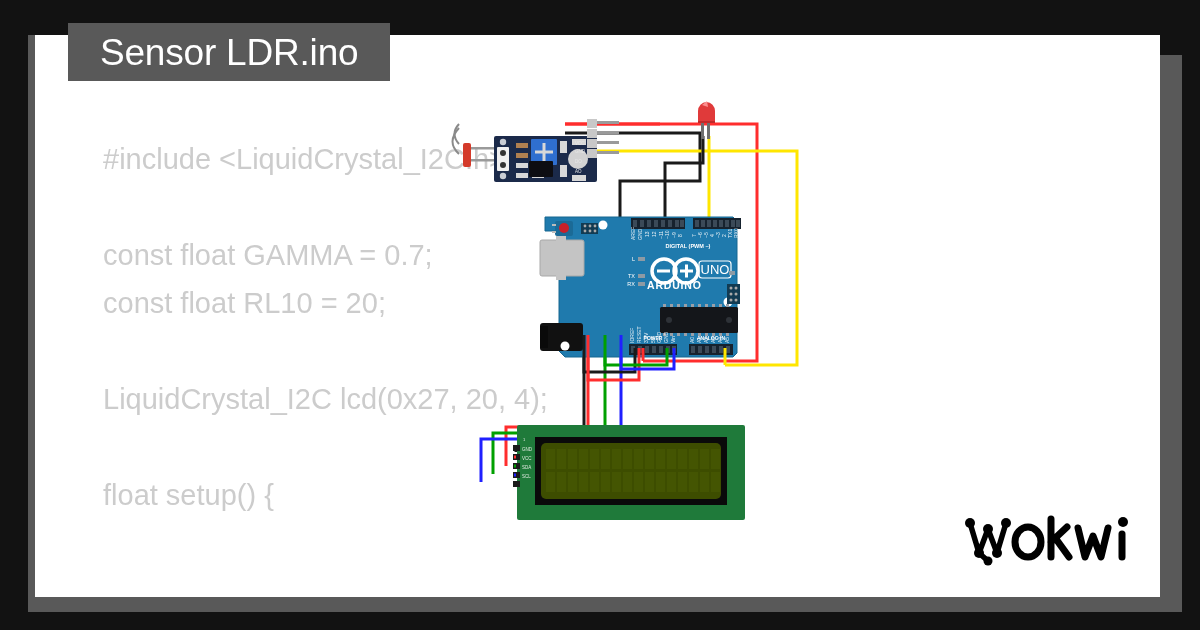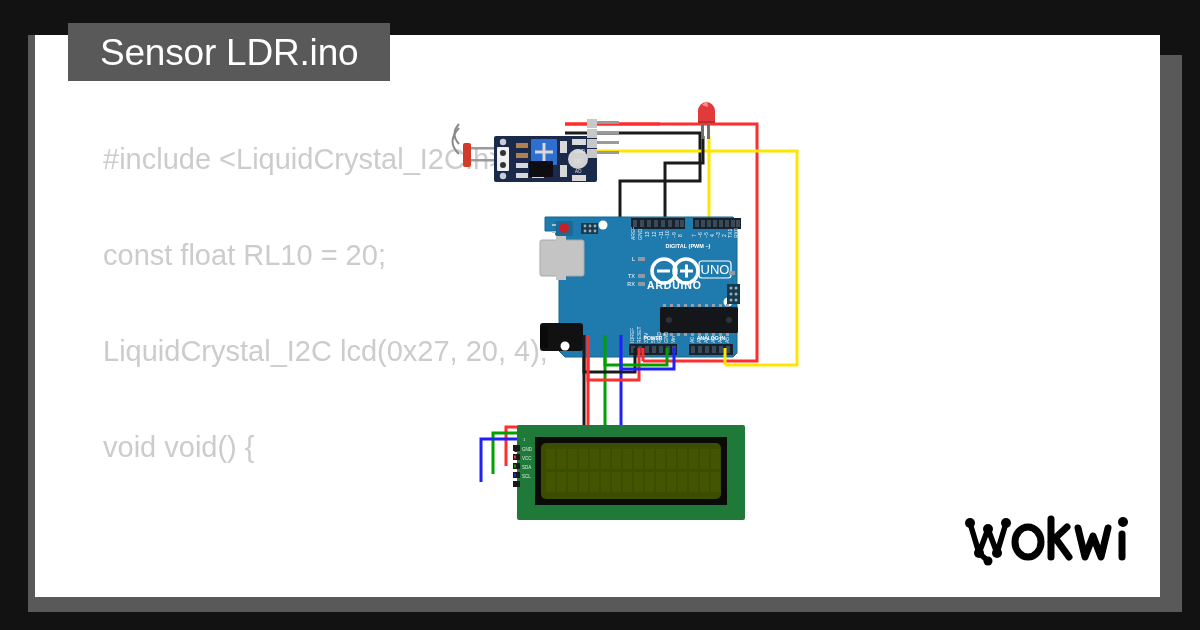--- a/index.html
+++ b/index.html
@@ -81,21 +81,21 @@
 <body style="background: rgb(18, 18, 18);">
 
 <div id="stage">
 
   <div id="card-shadow-left" style="background: rgb(89, 89, 89);"></div>
   <div id="card-shadow-right" style="background: rgb(89, 89, 89);"></div>
   <div id="card-shadow-bottom" style="background: rgb(89, 89, 89);"></div>
 
   <div id="card" style="background: rgb(255, 255, 255);">
 
-    <div id="code" style="color: rgb(204, 204, 204);"><div>#include &lt;LiquidCrystal_I2C.h&gt;</div><div>&nbsp;</div><div>const float RL10 = 20;</div><div>&nbsp;</div><div>LiquidCrystal_I2C lcd(0x27, 20, 4);</div><div>&nbsp;</div><div>void void() {</div></div>
+    <div id="code" style="color: rgb(204, 204, 204);"><div>#include &lt;LiquidCrystal_I2C.h&gt;</div><div>&nbsp;</div><div>const float GAMMA = 0.7;</div><div>const float RL10 = 20;</div><div>&nbsp;</div><div>LiquidCrystal_I2C lcd(0x27, 20, 4);</div><div>&nbsp;</div><div>float setup() {</div></div>
 
     <svg id="circuit" viewBox="0 0 1125 562">
 
       <g fill="none" stroke-linecap="butt" stroke-linejoin="miter">
 
         <path d="M 530 89 L 625 89 L 625 89" stroke="#ff2d2d" stroke-width="3"></path>
         <path d="M 530 89 L 722 89 L 722 326 L 608 326" stroke="#ff2d2d" stroke-width="3"></path>
 
         <path d="M 530 98 L 665 98 L 665 146 L 585 146 L 585 185" stroke="#1a1a1a" stroke-width="3"></path>
 

